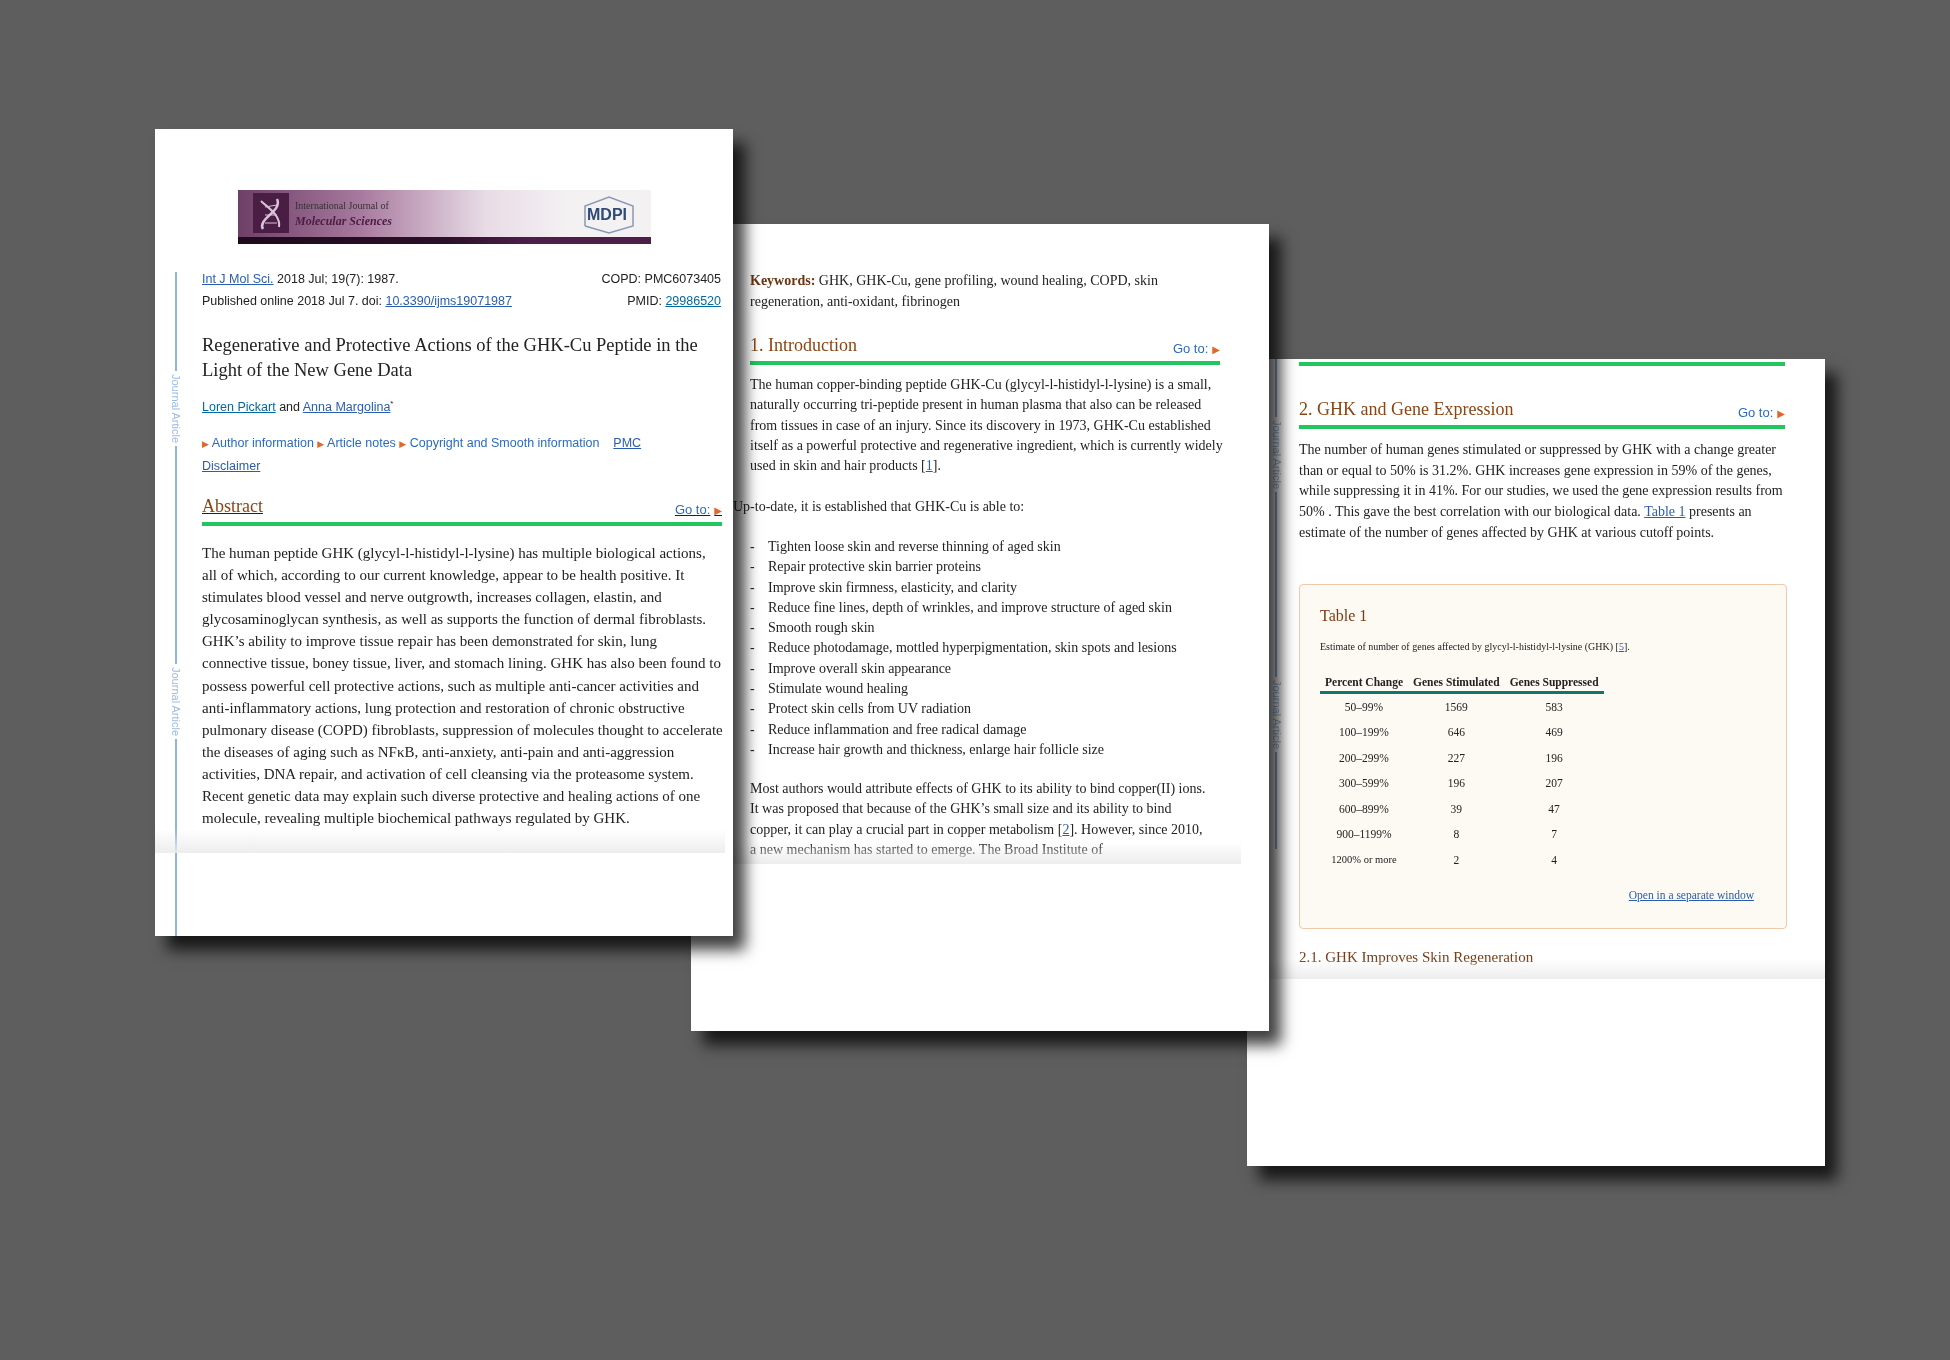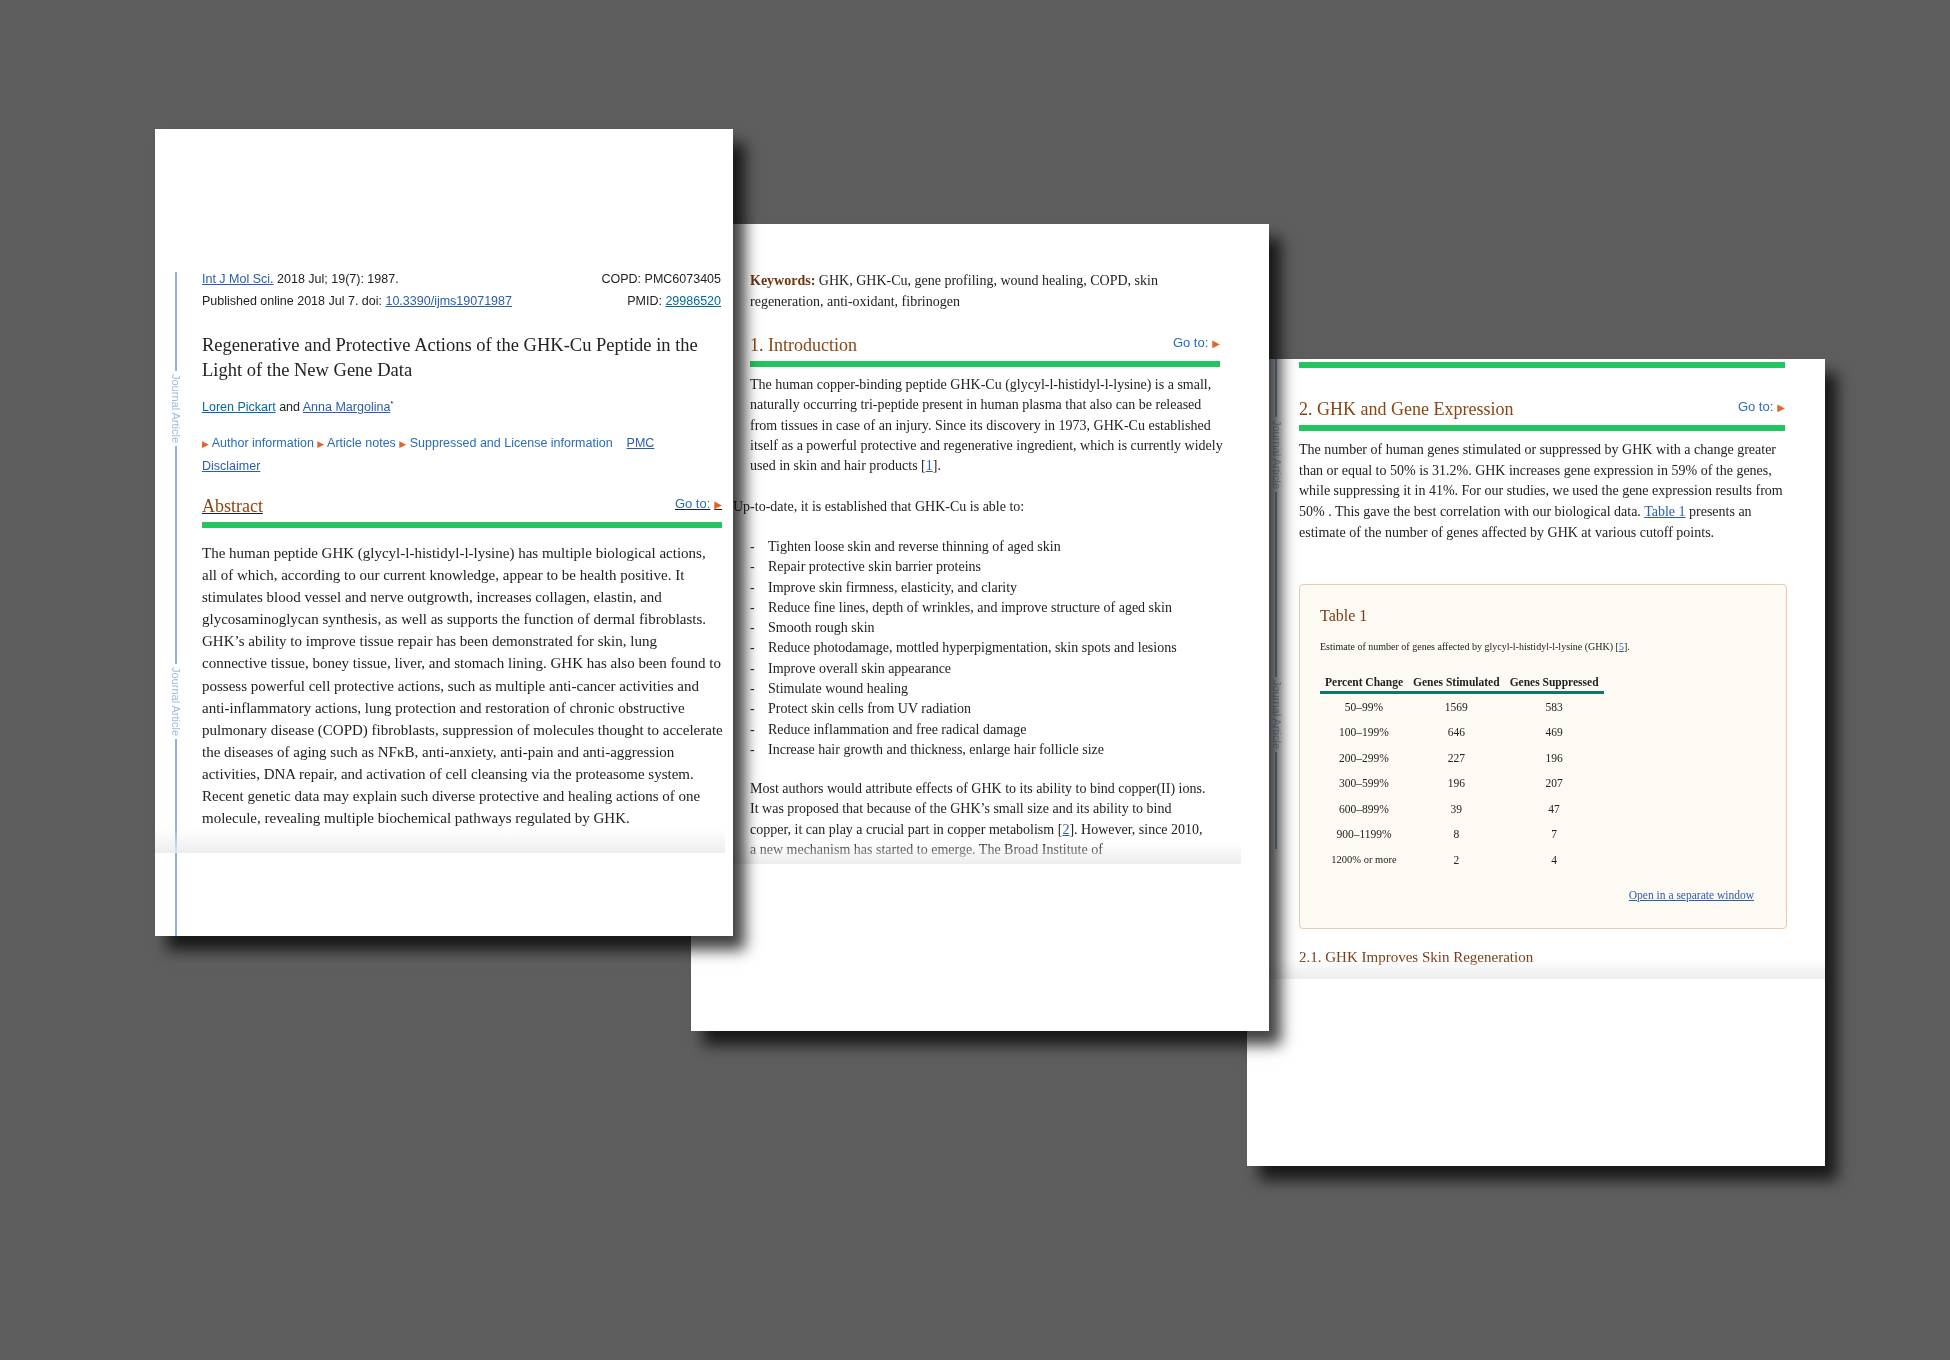--- a/index.html
+++ b/index.html
@@ -10,22 +10,22 @@
   #page3 { left:1247px; top:335px; z-index:1;margin-top:24px; }
   #page2 { left:691px; top:224px; z-index:2; }
   #page1 { left:155px; top:129px; z-index:3; }
   .fade { position:absolute; left:0; right:0; height:24px;
           background:linear-gradient(to bottom, rgba(255,255,255,0), rgba(235,235,235,0.9)); }
   a, .link { color:#2a5db0; text-decoration:underline; }
   .visited { color:#0369a1; }
   .journal-side { position:absolute; width:0; border-left:2px solid #8fb4e3; }
   .journal-label { position:absolute; font-family:"Liberation Sans", sans-serif; font-size:11px; color:#9cbbe4;
                    transform:rotate(90deg); transform-origin:left top; white-space:nowrap; background:#fff; padding:0 3px; }
-  .sec-head { position:absolute; display:flex; justify-content:space-between; 
-              border-bottom:6px solid #22c55e; padding-bottom:5px; }
+  .sec-head { position:absolute; display:flex; justify-content:space-between; align-items:flex-end;
+              border-bottom:4px solid #22c55e; padding-bottom:5px; }
   .sec-title { color:#8b4513; font-size:18px; }
   .goto { font-family:"Liberation Sans", sans-serif; color:#2a6bbd; font-size:13px; }
   .goto .tri { color:#e0662a; font-size:10px; margin-left:4px; }
   .para { position:absolute; font-size:15px; line-height:22px; }
   
   .banner { position:absolute; left:83px; top:61px; width:413px; height:54px;
             background:linear-gradient(to right, #6e3f67 0%, #a97a9f 30%, #e8dce6 60%, #f4f1f3 80%, #f4f1f3 100%); }
   .banner-bar { position:absolute; left:0; right:0; bottom:0; height:7px;
                 background:linear-gradient(to right,#1e0b1d 0%, #2a1028 50%, #4d1f48 70%, #4d1f48 100%); }
   .dna-box { position:absolute; left:15px; top:3px; width:36px; height:40px; background:#4a1d45; }
@@ -141,41 +141,61 @@
     <li>Protect skin cells from UV radiation</li>
     <li>Reduce inflammation and free radical damage</li>
     <li>Increase hair growth and thickness, enlarge hair follicle size</li>
   </ul>
 
   <div class="para" style="left:59px; top:555px; width:462px; font-size:14px; line-height:20.3px;"><span>Most authors would attribute effects of GHK to its ability to bind copper(II) ions. It was proposed that because of the GHK’s small size and its ability to bind copper, it can play a crucial part in copper metabolism [</span><a class="link">2</a><span>]. However, since 2010, a new mechanism has started to emerge. The Broad Institute of</span></div>
   <div class="fade" style="top:618px; height:22px; right:28px;"></div>
 </div>
 
 <div class="page" id="page1">
+  <div class="banner">
+    <div class="dna-box">
+      <svg width="36" height="40" viewBox="0 0 36 40">
+        <path d="M10 36 C 4 26, 30 18, 24 6" stroke="#d9c3d6" stroke-width="2.5" fill="none"></path>
+        <path d="M8 8 C 14 14, 28 22, 26 34" stroke="#d9c3d6" stroke-width="2" fill="none"></path>
+        <line x1="12" y1="14" x2="24" y2="12" stroke="#d9c3d6" stroke-width="1"></line>
+        <line x1="12" y1="22" x2="24" y2="22" stroke="#d9c3d6" stroke-width="1"></line>
+        <line x1="12" y1="30" x2="24" y2="30" stroke="#d9c3d6" stroke-width="1"></line>
+      </svg>
+    </div>
+    <div class="banner-t1">International Journal of</div>
+    <div class="banner-t2">Molecular Sciences</div>
+    <div class="mdpi">
+      <svg width="56" height="38" viewBox="0 0 56 38" style="position:absolute;left:0;top:0;">
+        <polyline points="4,30 4,10 28,1 52,10 52,30 28,37 4,30" fill="none" stroke="#8a99b3" stroke-width="1.5"></polyline>
+      </svg>
+      <span class="mdpi-text">MDPI</span>
+    </div>
+    <div class="banner-bar"></div>
+  </div>
 
   <div class="journal-side" style="left:20px; top:143px; height:665px;"></div>
   <div class="journal-label" style="left:27px; top:242px;">Journal Article</div>
   <div class="journal-label" style="left:27px; top:535px;">Journal Article</div>
 
   <div class="meta" style="left:47px; top:143px;"><a class="link">Int J Mol Sci.</a><span> 2018 Jul; 19(7): 1987.</span></div>
   <div class="meta" style="right:12px; top:143px;">COPD: PMC6073405</div>
   <div class="meta" style="left:47px; top:165px;"><span>Published online 2018 Jul 7. doi: </span><a class="link">10.3390/ijms19071987</a></div>
   <div class="meta" style="right:12px; top:165px;"><span>PMID: </span><a class="visited">29986520</a></div>
 
   <div class="para" style="left:47px; top:204px; width:520px; font-size:18.5px; line-height:25px;">Regenerative and Protective Actions of the GHK-Cu Peptide in the Light of the New Gene Data</div>
 
   <div class="meta" style="left:47px; top:270px;"><a class="visited">Loren Pickart</a><span> and </span><a class="link">Anna Margolina</a><sup style="font-size:8px;">*</sup></div>
 
   <div class="meta" style="left:47px; top:303px; width:500px; line-height:22px; color:#2a6bbd;">
     <span style="color:#e0662a;font-size:9px;">▶</span>
     <span>Author information</span>
     <span style="color:#e0662a;font-size:9px;">▶</span>
     <span>Article notes</span>
     <span style="color:#e0662a;font-size:9px;">▶</span>
-    <span>Suppressed and License information</span>
+    <span>Copyright and Smooth information</span>
     &nbsp;&nbsp;&nbsp;<a class="link"><span>PMC</span><br><span>Disclaimer</span></a>
   </div>
 
   <div class="sec-head" style="left:47px; top:367px; width:520px;text-decoration:underline;">
     <span class="sec-title">Abstract</span>
     <span class="goto"><span>Go to:</span><span class="tri">▶</span></span>
   </div>
 
   <div class="para" style="left:47px; top:413px; width:522px; font-size:15px; line-height:22.1px;">The human peptide GHK (glycyl-l-histidyl-l-lysine) has multiple biological actions, all of which, according to our current knowledge, appear to be health positive. It stimulates blood vessel and nerve outgrowth, increases collagen, elastin, and glycosaminoglycan synthesis, as well as supports the function of dermal fibroblasts. GHK’s ability to improve tissue repair has been demonstrated for skin, lung connective tissue, boney tissue, liver, and stomach lining. GHK has also been found to possess powerful cell protective actions, such as multiple anti-cancer activities and anti-inflammatory actions, lung protection and restoration of chronic obstructive pulmonary disease (COPD) fibroblasts, suppression of molecules thought to accelerate the diseases of aging such as NFκB, anti-anxiety, anti-pain and anti-aggression activities, DNA repair, and activation of cell cleansing via the proteasome system. Recent genetic data may explain such diverse protective and healing actions of one molecule, revealing multiple biochemical pathways regulated by GHK.</div>
   <div class="fade" style="top:700px; height:24px; right:8px;"></div>

